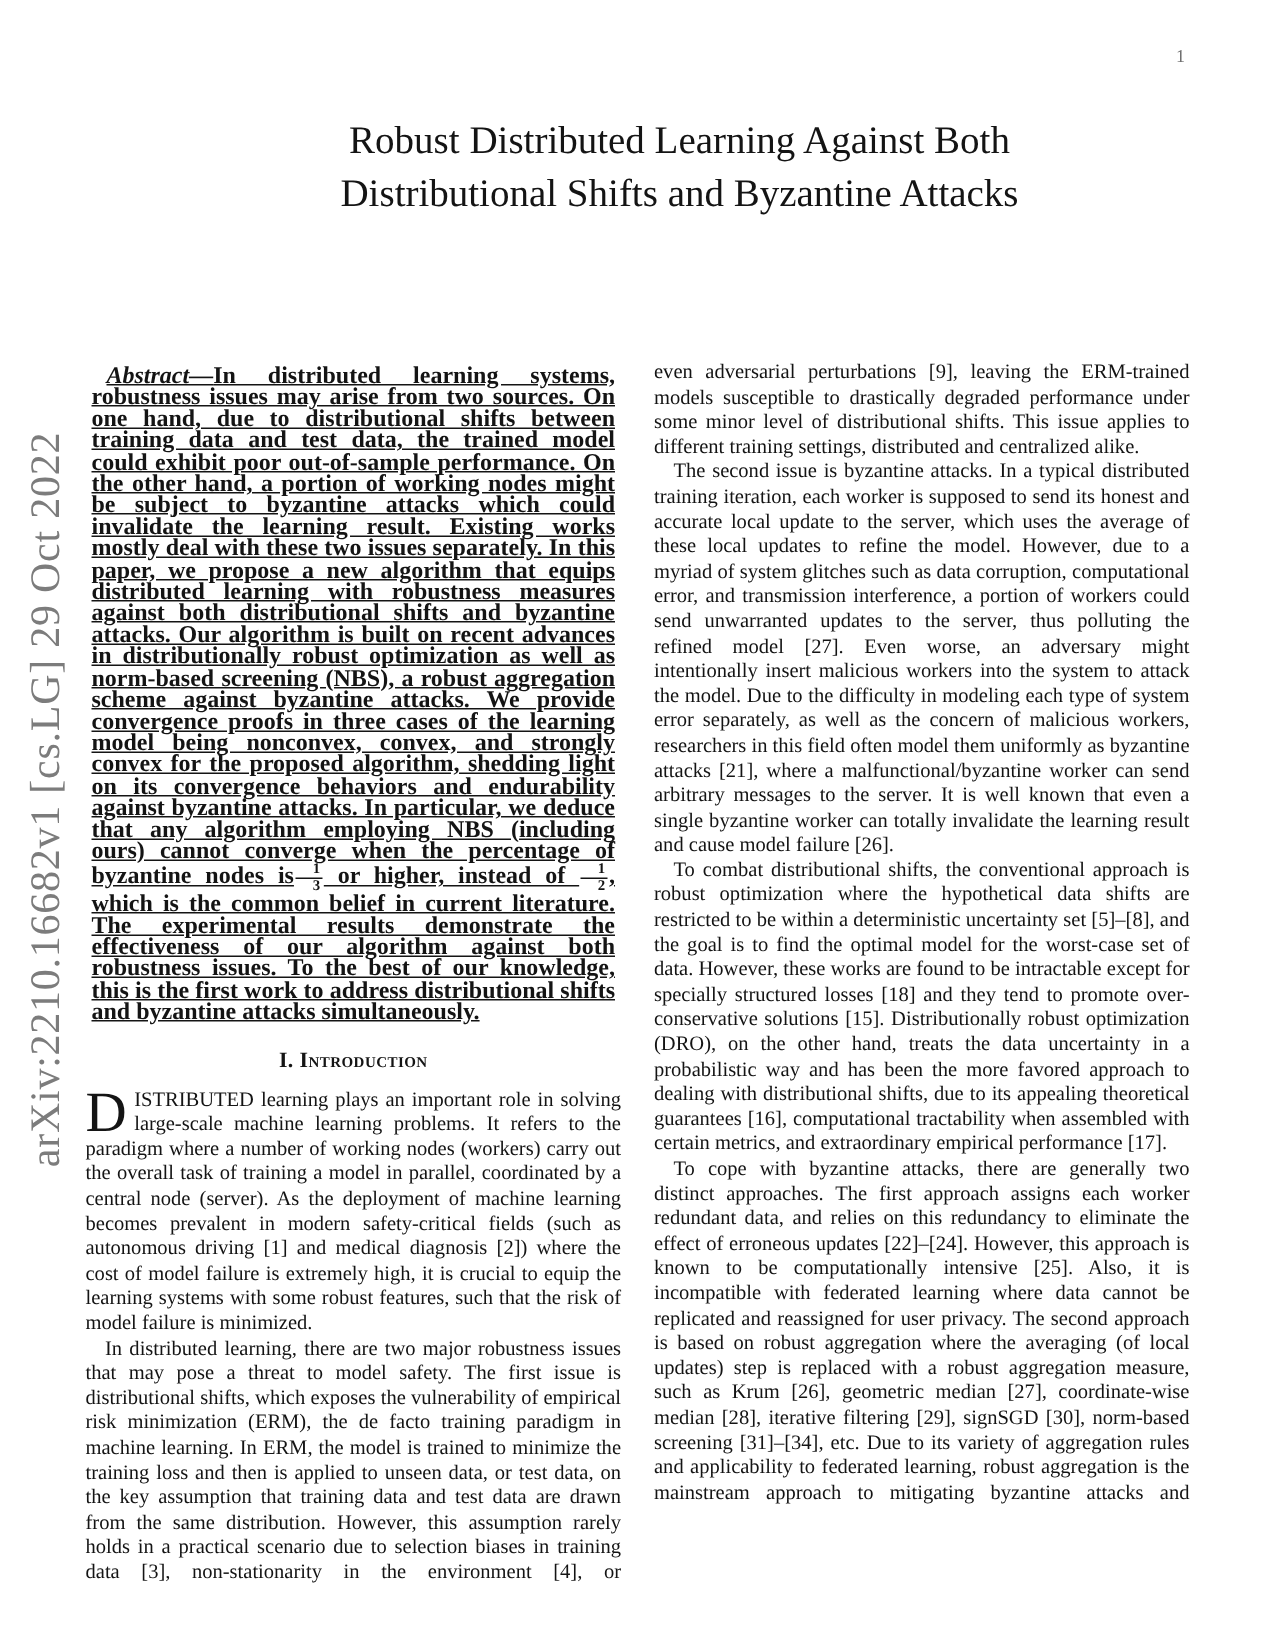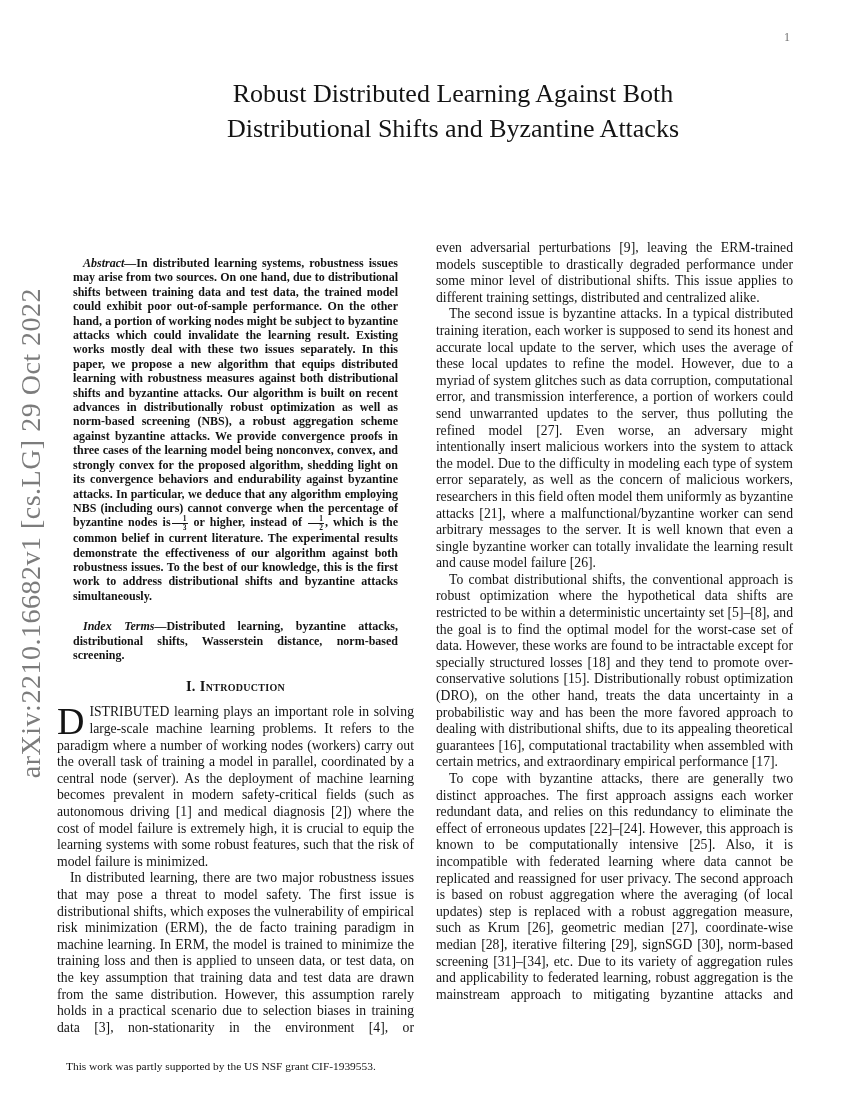--- a/index.html
+++ b/index.html
@@ -24,22 +24,22 @@
   .header { position: absolute; top: 76px; left: 0; width: 100%; text-align: center; padding-left: 28px; }
   .title { font-size: 26px; line-height: 35px; font-weight: normal; margin: 0; }
   .authors { margin-top: 17px; font-size: 14.5px; }
   .columns {
     position: absolute; top: 240px; left: 57px;
     display: flex; gap: 22px;
   }
   .col { width: 357px; }
   .col-left { position: relative; height: 833px; }
   .abstract, .index-terms {
-    font-weight: bold; font-size: 12px; line-height: 14.4px;
-    text-align: justify; text-indent: 10px; margin: 16px;
+    font-weight: bold; font-size: 16px; line-height: 14.4px;
+    text-align: justify; text-indent: 10px; margin: 4px; text-decoration: underline;
   }
   .index-terms { margin-top: 8px; }
   .lead-label { font-style: italic; }
   .frac {
     display: inline-block; vertical-align: -0.45em; text-align: center;
     line-height: 1.0; font-size: 0.62em; margin: 0 1px; font-weight: bold;
   }
   .frac .num { display: block; border-bottom: 1px solid currentColor; padding: 0 0.15em; }
   .frac .den { display: block; padding: 0 0.15em; }
   .section-heading {
@@ -75,30 +75,28 @@
       <span>Distributional Shifts and Byzantine Attacks</span>
     </h1>
   </div>
 
   <div class="columns">
 
     <div class="col col-left">
 
       <p class="abstract"><span class="lead-label">Abstract—</span><span>In distributed learning systems, robustness issues may arise from two sources. On one hand, due to distributional shifts between training data and test data, the trained model could exhibit poor out-of-sample performance. On the other hand, a portion of working nodes might be subject to byzantine attacks which could invalidate the learning result. Existing works mostly deal with these two issues separately. In this paper, we propose a new algorithm that equips distributed learning with robustness measures against both distributional shifts and byzantine attacks. Our algorithm is built on recent advances in distributionally robust optimization as well as norm-based screening (NBS), a robust aggregation scheme against byzantine attacks. We provide convergence proofs in three cases of the learning model being nonconvex, convex, and strongly convex for the proposed algorithm, shedding light on its convergence behaviors and endurability against byzantine attacks. In particular, we deduce that any algorithm employing NBS (including ours) cannot converge when the percentage of byzantine nodes is</span><span class="frac"><span class="num">1</span><span class="den">3</span></span><span> or higher, instead of </span><span class="frac"><span class="num">1</span><span class="den">2</span></span><span>, which is the common belief in current literature. The experimental results demonstrate the effectiveness of our algorithm against both robustness issues. To the best of our knowledge, this is the first work to address distributional shifts and byzantine attacks simultaneously.</span></p>
 
-      <p class="index-terms"><span class="lead-label">Index Terms—</span><span>Distributed learning, byzantine attacks, distributional shifts, Wasserstein distance, norm-based screening.</span></p>
 
       <h2 class="section-heading">I. Introduction</h2>
 
       <p class="body-par"><span class="dropcap">D</span><span>ISTRIBUTED</span><span> learning plays an important role in solving large-scale machine learning problems. It refers to the paradigm where a number of working nodes (workers) carry out the overall task of training a model in parallel, coordinated by a central node (server). As the deployment of machine learning becomes prevalent in modern safety-critical fields (such as autonomous driving [1] and medical diagnosis [2]) where the cost of model failure is extremely high, it is crucial to equip the learning systems with some robust features, such that the risk of model failure is minimized.</span></p>
 
       <p class="body-par indent continues">In distributed learning, there are two major robustness issues that may pose a threat to model safety. The first issue is distributional shifts, which exposes the vulnerability of empirical risk minimization (ERM), the de facto training paradigm in machine learning. In ERM, the model is trained to minimize the training loss and then is applied to unseen data, or test data, on the key assumption that training data and test data are drawn from the same distribution. However, this assumption rarely holds in a practical scenario due to selection biases in training data [3], non-stationarity in the environment [4], or</p>
 
       <div class="footnote">
-        <p>This work was partly supported by the US NSF grant CIF-1939553.</p>
       </div>
 
     </div>
 
     <div class="col col-right">
       <p class="body-par">even adversarial perturbations [9], leaving the ERM-trained models susceptible to drastically degraded performance under some minor level of distributional shifts. This issue applies to different training settings, distributed and centralized alike.</p>
       <p class="body-par indent">The second issue is byzantine attacks. In a typical distributed training iteration, each worker is supposed to send its honest and accurate local update to the server, which uses the average of these local updates to refine the model. However, due to a myriad of system glitches such as data corruption, computational error, and transmission interference, a portion of workers could send unwarranted updates to the server, thus polluting the refined model [27]. Even worse, an adversary might intentionally insert malicious workers into the system to attack the model. Due to the difficulty in modeling each type of system error separately, as well as the concern of malicious workers, researchers in this field often model them uniformly as byzantine attacks [21], where a malfunctional/byzantine worker can send arbitrary messages to the server. It is well known that even a single byzantine worker can totally invalidate the learning result and cause model failure [26].</p>
       <p class="body-par indent">To combat distributional shifts, the conventional approach is robust optimization where the hypothetical data shifts are restricted to be within a deterministic uncertainty set [5]–[8], and the goal is to find the optimal model for the worst-case set of data. However, these works are found to be intractable except for specially structured losses [18] and they tend to promote over-conservative solutions [15]. Distributionally robust optimization (DRO), on the other hand, treats the data uncertainty in a probabilistic way and has been the more favored approach to dealing with distributional shifts, due to its appealing theoretical guarantees [16], computational tractability when assembled with certain metrics, and extraordinary empirical performance [17].</p>
       <p class="body-par indent continues">To cope with byzantine attacks, there are generally two distinct approaches. The first approach assigns each worker redundant data, and relies on this redundancy to eliminate the effect of erroneous updates [22]–[24]. However, this approach is known to be computationally intensive [25]. Also, it is incompatible with federated learning where data cannot be replicated and reassigned for user privacy. The second approach is based on robust aggregation where the averaging (of local updates) step is replaced with a robust aggregation measure, such as Krum [26], geometric median [27], coordinate-wise median [28], iterative filtering [29], signSGD [30], norm-based screening [31]–[34], etc. Due to its variety of aggregation rules and applicability to federated learning, robust aggregation is the mainstream approach to mitigating byzantine attacks and</p>
     </div>

